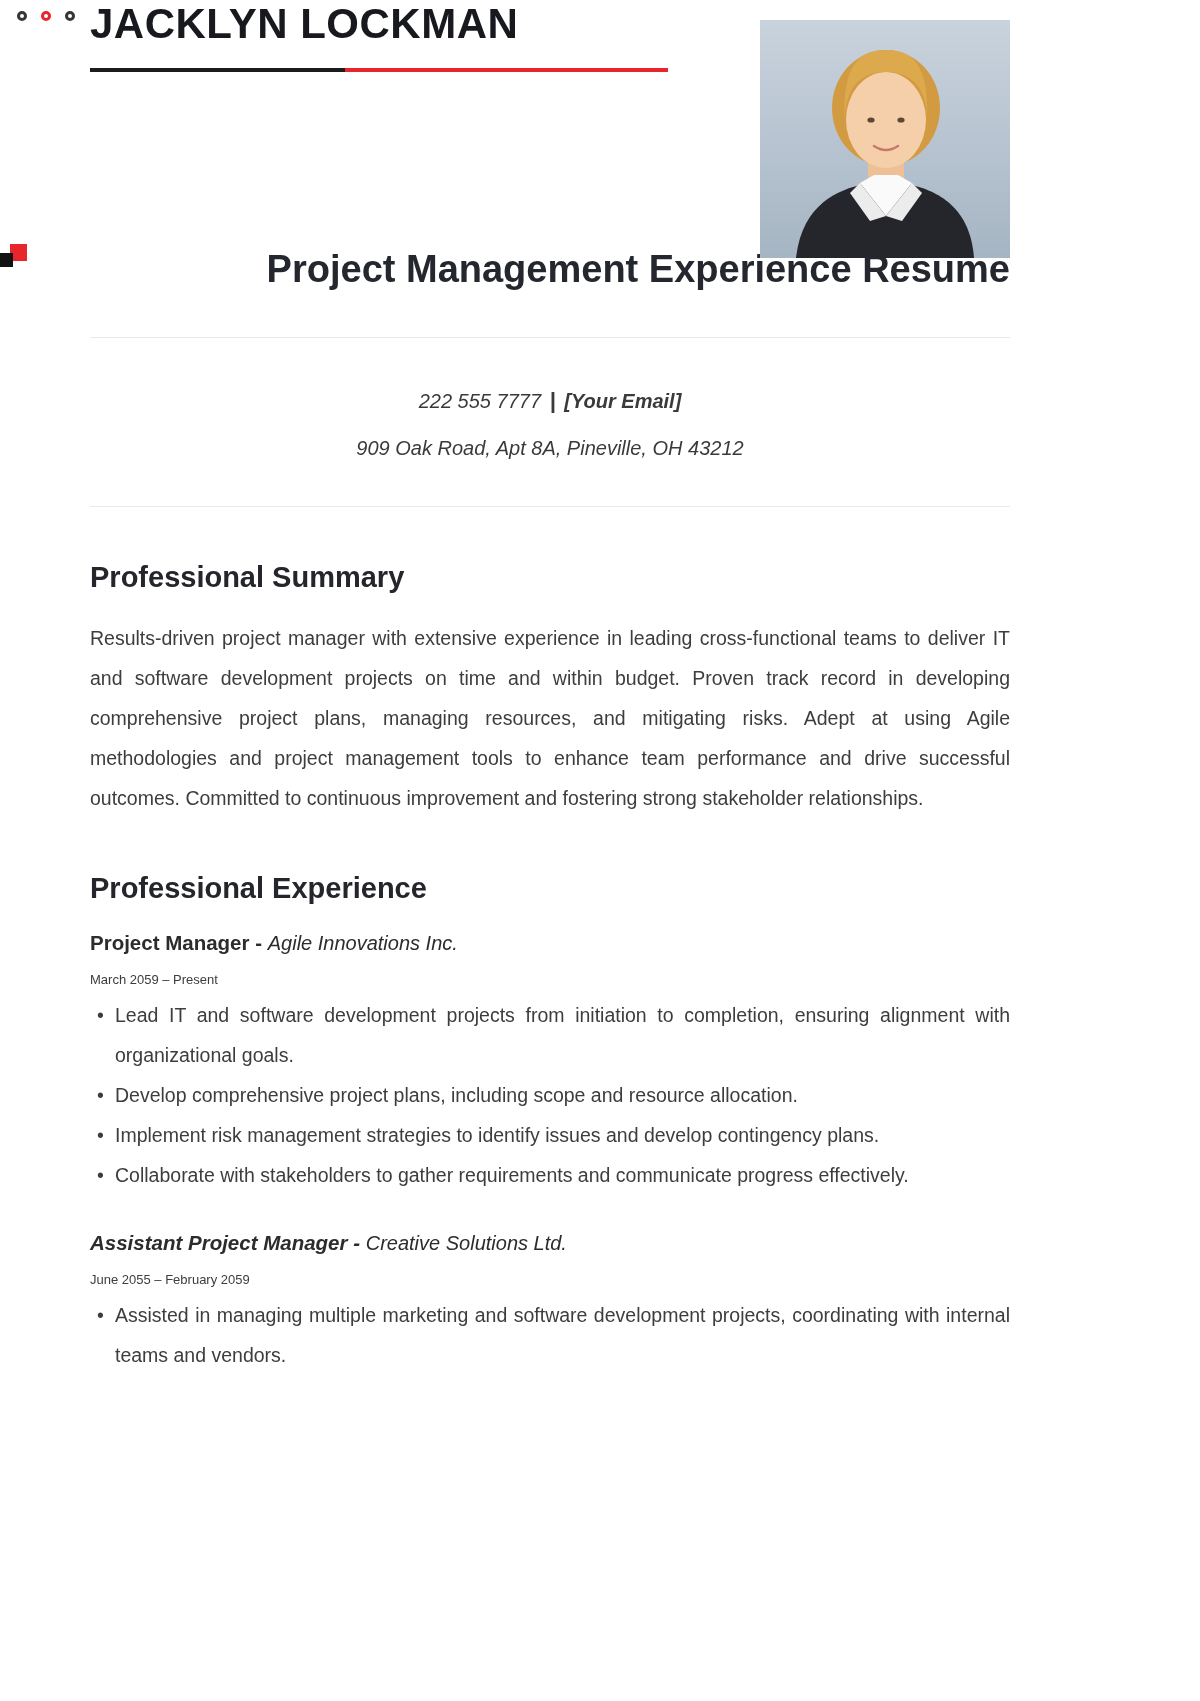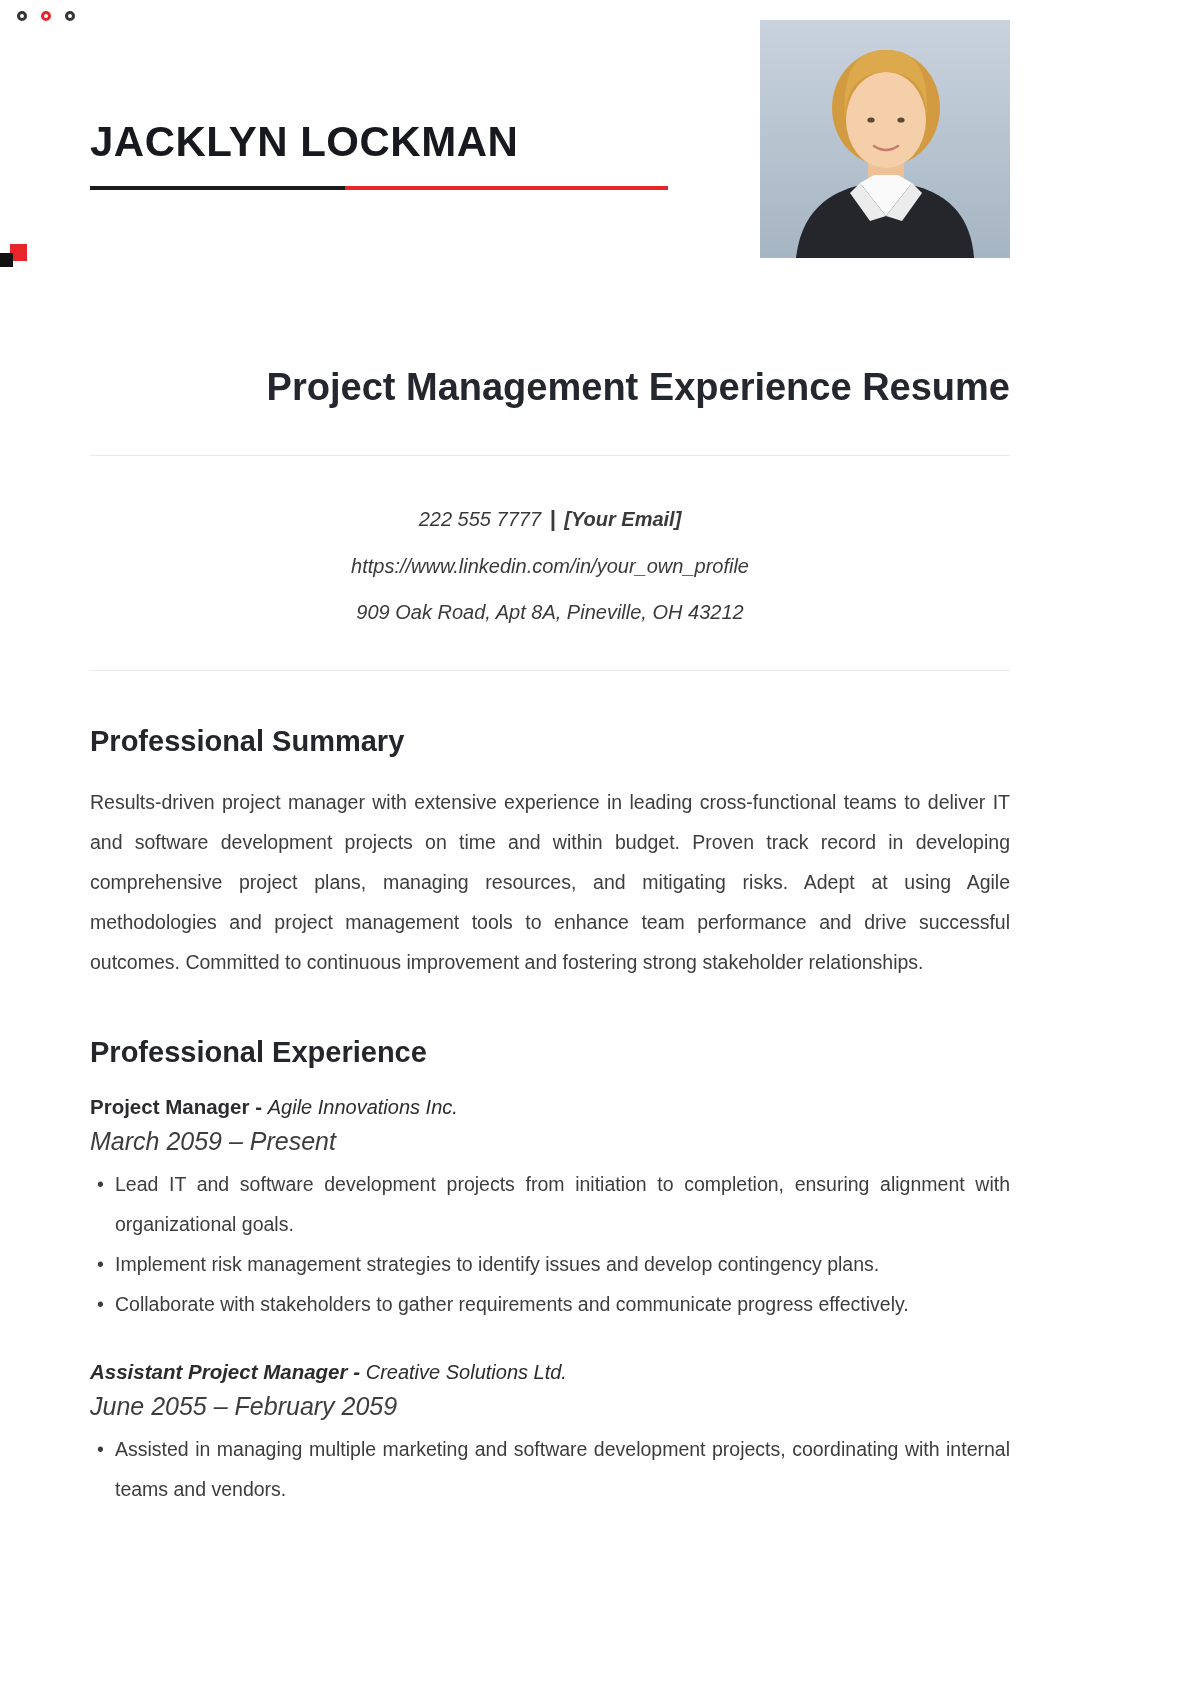--- a/index.html
+++ b/index.html
@@ -14,21 +14,21 @@
   .deco-dots { position: absolute; top: 11px; left: 17px; display: flex; gap: 14px; }
   .dot { width: 10px; height: 10px; border-radius: 50%; border: 3px solid #35353a; background: transparent; }
   .dot.red { border-color: #e8252a; }
   .sq { position: absolute; }
   .sq.black { left: 0; top: 253px; width: 13px; height: 14px; background: #121212; }
   .sq.red { left: 10px; top: 244px; width: 17px; height: 17px; background: #e8252a; }
 
   .photo { position: absolute; top: 20px; left: 760px; width: 250px; height: 238px; overflow: hidden; }
 
   
-  .name { padding-top: 118px; font-size: 42px; font-weight: bold; letter-spacing: .5px; color: #17191e; }
+  .name { font-size: 42px; font-weight: bold; letter-spacing: .5px; color: #17191e; }
   .rule { margin-top: 20px; width: 578px; height: 4px; display: flex; }
   .rule .seg-black { width: 255px; background: #1c1c1c; }
   .rule .seg-red { flex: 1; background: #e8252a; }
   .role { margin-top: 17px; font-size: 27px; color: #2f2f31; }
 
   .doc-title { margin-top: 176px; text-align: right; font-size: 38px; font-weight: bold; color: #24272e; }
 
   .divider { margin-top: 46px; border: 0; border-top: 1px solid #e9e9e9; height: 0; }
 
   .contact { font-style: italic; text-align: center; font-size: 20px; color: #3a3a3a; }
@@ -39,21 +39,21 @@
 
   .section-h { margin-top: 54px; font-size: 29px; font-weight: bold; color: #24262b; }
   .summary-text { margin-top: 24px; font-size: 19.5px; line-height: 40px; text-align: justify; color: #3d3d3d; }
 
   .job { margin-top: 26px; }
   .job.second { margin-top: 36px; }
   .job-title { font-size: 20.5px; color: #2c2c2e; }
   .job-title .t { font-weight: bold; margin-top: 28px; }
   .job-title .t.it { font-style: italic; }
   .job-title .c { font-style: italic; font-size: 20px; }
-  .job-dates { margin-top: 8px; font-size: 25px; font-style: italic; color: #3d3d3d; }
+  .job-dates { margin-top: 17px; font-size: 13px; color: #3d3d3d; }
   ul.bullets { margin-top: 8px; list-style: none; font-size: 19.5px; color: #3d3d3d; }
   ul.bullets li { position: relative; padding-left: 25px; line-height: 40px; text-align: justify; }
   ul.bullets li::before { content: "\2022"; position: absolute; left: 7px; top: 0; color: #3d3d3d; }
 </style>
 </head>
 <body>
 
 <div class="deco-dots">
   <span class="dot"></span>
   <span class="dot red"></span>
@@ -97,39 +97,39 @@
   <h2 class="doc-title">Project Management Experience Resume</h2>
 
   <hr class="divider">
 
   <div class="contact">
     <div class="line first">
       <span>222 555 7777</span>
       <span class="pipe">|</span>
       <span class="b">[Your Email]</span>
     </div>
-    <div class="line">https://www.linkedin.com/in/your_own_profile</div>
     <div class="line">909 Oak Road, Apt 8A, Pineville, OH 43212</div>
   </div>
 
   <hr class="divider">
 
   <h3 class="section-h">Professional Summary</h3>
   <p class="summary-text">Results-driven project manager with extensive experience in leading cross-functional teams to deliver IT and software development projects on time and within budget. Proven track record in developing comprehensive project plans, managing resources, and mitigating risks. Adept at using Agile methodologies and project management tools to enhance team performance and drive successful outcomes. Committed to continuous improvement and fostering strong stakeholder relationships.</p>
 
   <h3 class="section-h">Professional Experience</h3>
 
   <div class="job">
     <div class="job-title">
       <span class="t">Project Manager -</span>
       <span class="c">Agile Innovations Inc.</span>
     </div>
     <div class="job-dates">March 2059 – Present</div>
     <ul class="bullets">
       <li>Lead IT and software development projects from initiation to completion, ensuring alignment with organizational goals.</li>
+      <li>Develop comprehensive project plans, including scope and resource allocation.</li>
       <li>Implement risk management strategies to identify issues and develop contingency plans.</li>
       <li>Collaborate with stakeholders to gather requirements and communicate progress effectively.</li>
     </ul>
   </div>
 
   <div class="job second">
     <div class="job-title">
       <span class="t it">Assistant Project Manager -</span>
       <span class="c">Creative Solutions Ltd.</span>
     </div>

